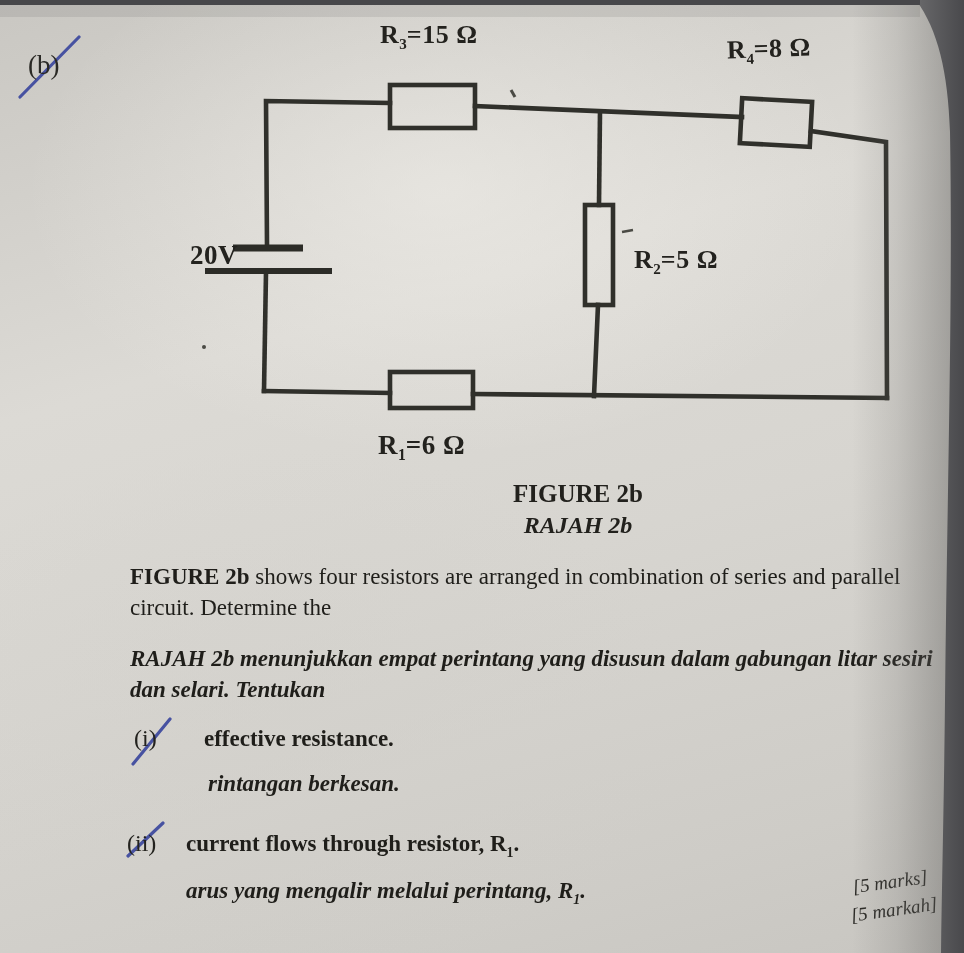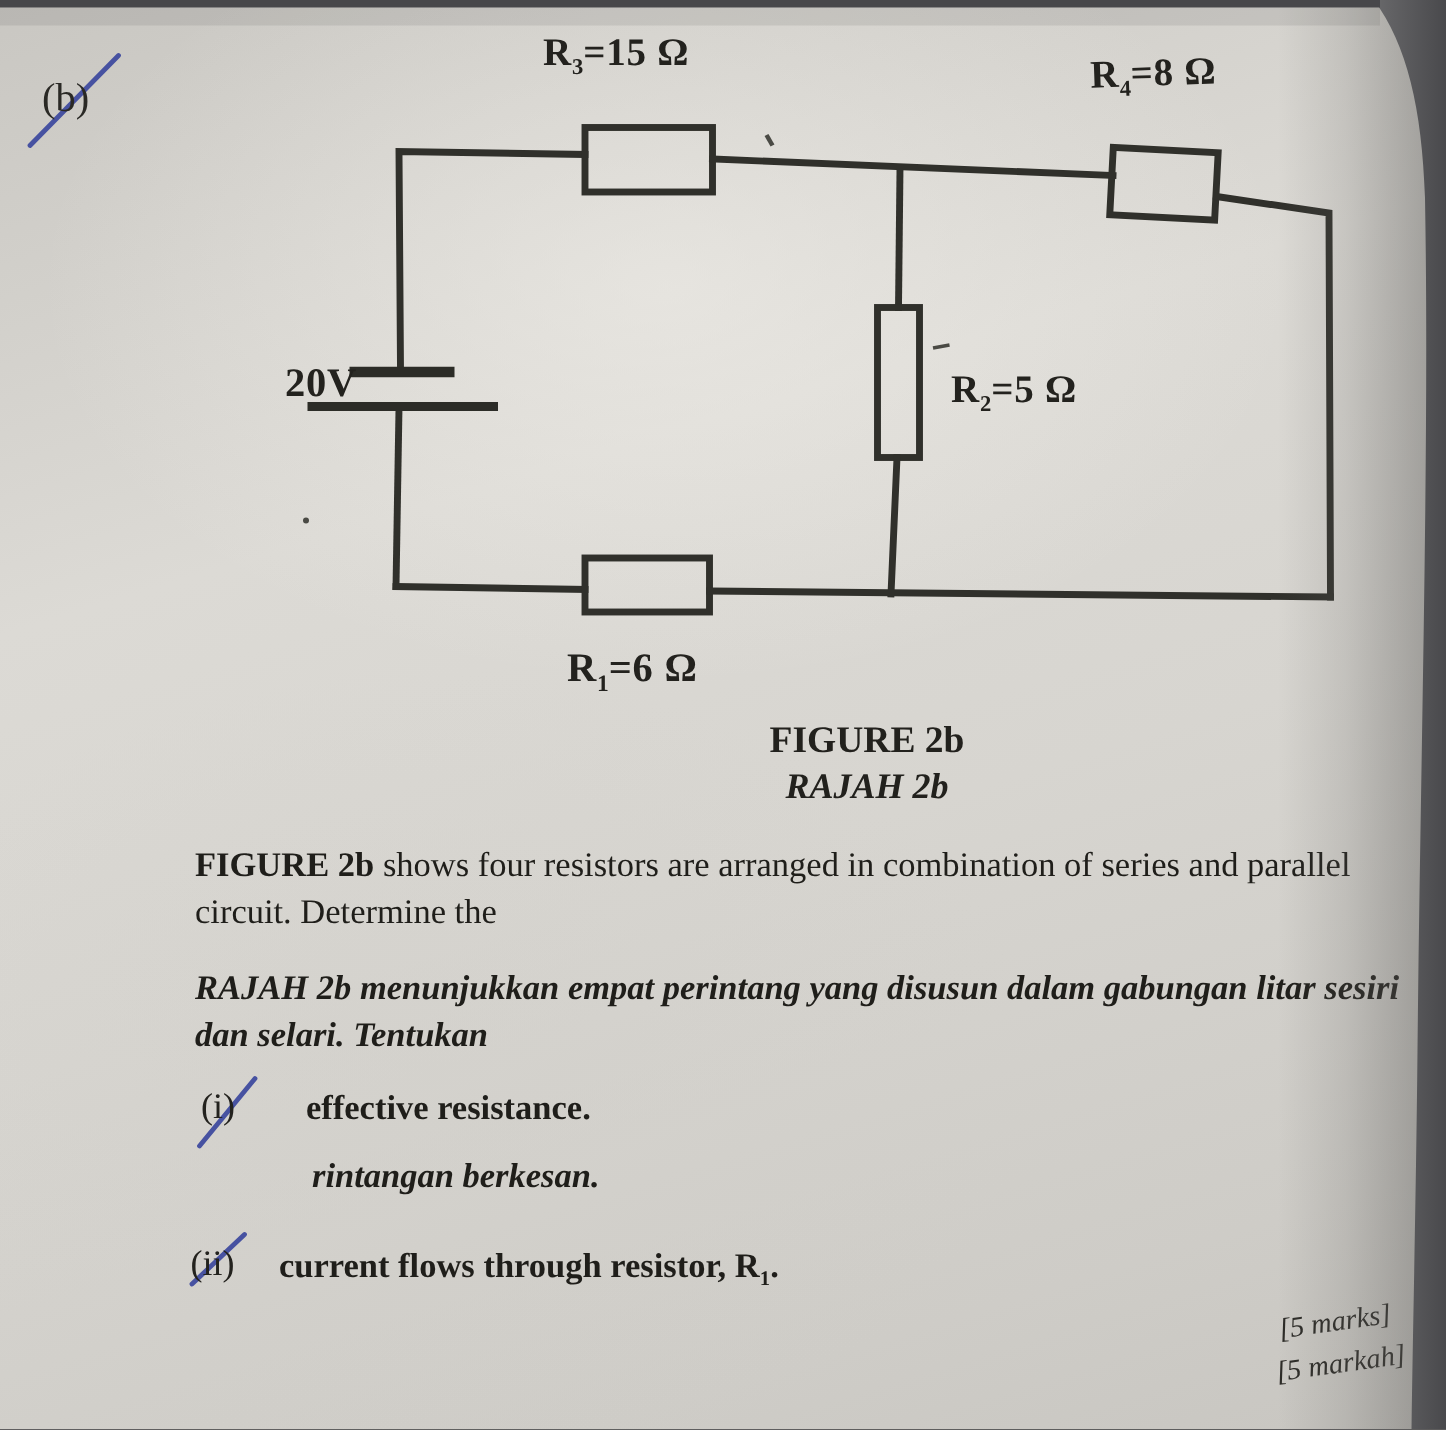--- a/index.html
+++ b/index.html
@@ -72,21 +72,21 @@
 
     <g stroke="#3c489e" stroke-width="3.2" stroke-linecap="round" opacity="0.92">
       <path d="M20,97 L79,37"></path>
       <path d="M133,764 L170,719"></path>
       <path d="M128,856 L163,823"></path>
     </g>
   </svg>
 
   <div class="partlbl">(b)</div>
 
-  <div class="lbl" style="left:362px;top:20px;"><span>R</span><sub>3</sub><span>=15 Ω</span></div>
+  <div class="lbl" style="left:380px;top:20px;"><span>R</span><sub>3</sub><span>=15 Ω</span></div>
 
   <div class="lbl" style="left:727px;top:34px;transform:rotate(-2deg);"><span>R</span><sub>4</sub><span>=8 Ω</span></div>
 
   <div class="lbl" style="left:152px;top:240px;font-size:27px;margin-left:38px;">20V</div>
 
   <div class="lbl" style="left:634px;top:245px;"><span>R</span><sub>2</sub><span>=5 Ω</span></div>
 
   <div class="lbl" style="left:378px;top:430px;font-size:27px;"><span>R</span><sub>1</sub><span>=6 Ω</span></div>
 
   <div class="cap cap1">FIGURE 2b</div>
@@ -95,20 +95,21 @@
   <div class="para" style="top:561px;"><span class="lead">FIGURE 2b</span><span> shows four resistors are arranged in combination of series and parallel circuit. Determine the</span></div>
 
   <div class="para ms" style="top:643px;"><span class="lead">RAJAH 2b</span><span> menunjukkan empat perintang yang disusun dalam gabungan litar sesiri dan selari. Tentukan</span></div>
 
   <div class="itemnum" style="left:134px;top:725px;">(i)</div>
   <div class="itemtxt" style="left:204px;top:726px;">effective resistance.</div>
   <div class="itemtxt msline" style="left:208px;top:771px;font-style:italic;">rintangan berkesan.</div>
 
   <div class="itemnum" style="left:127px;top:830px;">(ii)</div>
   <div class="itemtxt" style="left:186px;top:831px;"><span>current flows through resistor, R</span><sub style="font-size:.6em;">1</sub><span>.</span></div>
+  <div class="itemtxt msline" style="left:186px;top:878px;"><span>arus yang mengalir melalui perintang, R</span><sub style="font-size:.6em;">1</sub><span>.</span></div>
 
   <div class="marks">
     <div>[5 marks]</div>
     <div>[5 markah]</div>
   </div>
 
   <div class="curl"></div>
   <svg width="964" height="953" viewBox="0 0 964 953" style="pointer-events:none;">
     <defs>
       <linearGradient id="eg" x1="0" y1="0" x2="1" y2="0">

